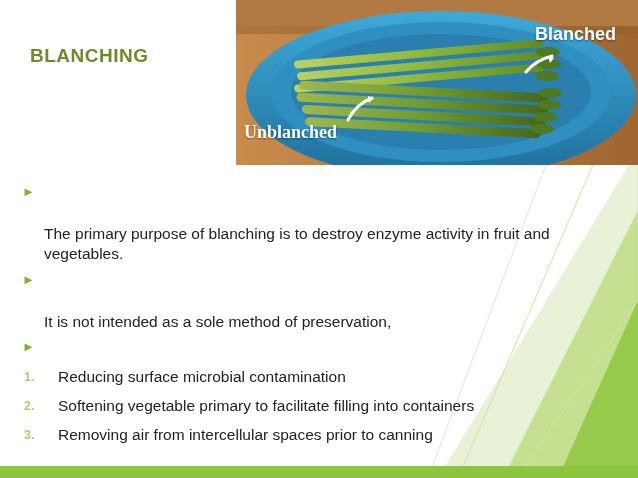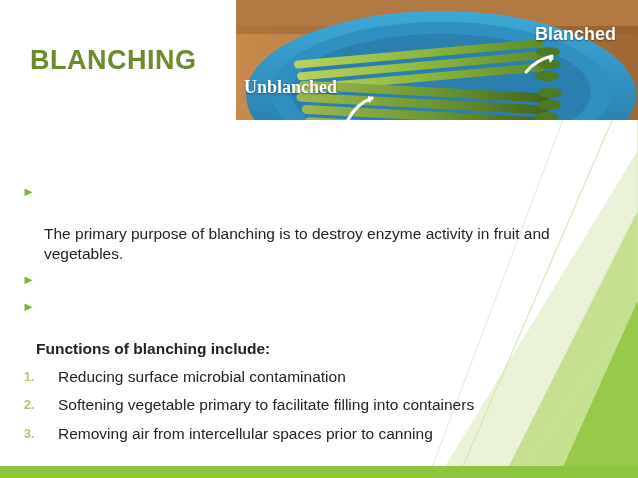--- a/index.html
+++ b/index.html
@@ -37,33 +37,33 @@
     width: 638px;
     height: 12px;
     background: #8cc63e;
   }
 
   
   .title {
     position: absolute;
     left: 30px;
     top: 45px;
-    font-size: 27px;
+    font-size: 19px;
     font-weight: bold;
     color: #6e8b2a;
     letter-spacing: 0.5px;
   }
 
   
   .photo {
     position: absolute;
     left: 236px;
     top: 0;
     width: 402px;
-    height: 120px;
+    height: 165px;
     overflow: hidden;
     background: #2e86b5;
   }
   .photo svg { display: block; }
   .photo-label {
     position: absolute;
     font-family: "Liberation Sans", sans-serif;
     font-weight: bold;
     color: #ffffff;
     font-size: 18px;
@@ -210,27 +210,27 @@
 
   <div class="body">
 
     <div class="bullet-row">
       <div class="arrow">►</div>
       <div class="bullet-text">The primary purpose of blanching is to destroy enzyme activity in fruit and vegetables.</div>
     </div>
 
     <div class="bullet-row">
       <div class="arrow">►</div>
+      <div class="bullet-text">It is not intended as a sole method of preservation,</div>
     </div>
 
     <div class="bullet-row">
       <div class="arrow">►</div>
     </div>
 
-    <div class="subhead">Functions of blanching include:</div>
 
     <div class="num-row">
       <div class="num">1.</div>
       <div class="num-text">Reducing surface microbial contamination</div>
     </div>
 
     <div class="num-row">
       <div class="num">2.</div>
       <div class="num-text">Softening vegetable primary to facilitate filling into containers</div>
     </div>

